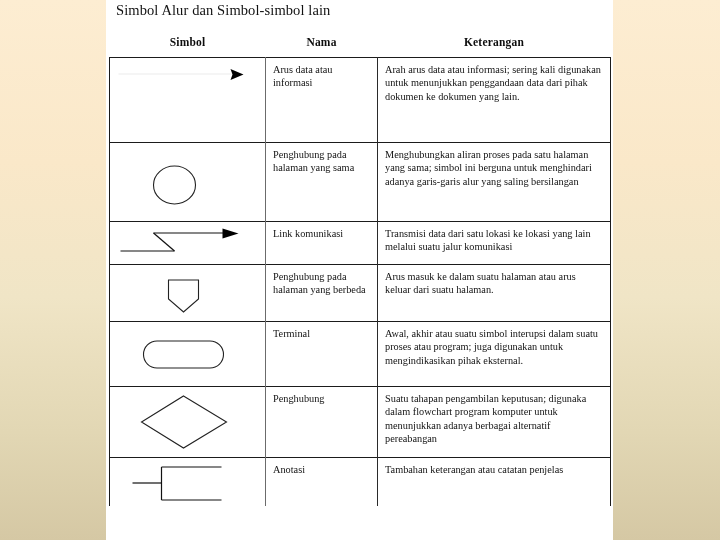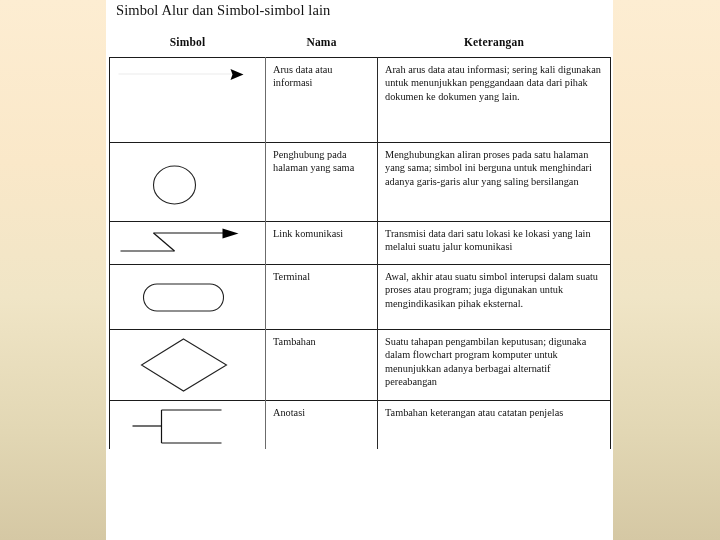--- a/index.html
+++ b/index.html
@@ -156,38 +156,47 @@
             <line x1="10" y1="29" x2="64" y2="29" stroke="#111" stroke-width="1.2"></line>
             <line x1="64" y1="29" x2="43" y2="11" stroke="#111" stroke-width="1.2"></line>
             <line x1="43" y1="11" x2="116" y2="11" stroke="#111" stroke-width="1.2"></line>
             <polygon points="112,6.5 128,11.5 112,16.5" fill="#000"></polygon>
           </svg>
         </td>
         <td class="cell-name">Link komunikasi</td>
         <td class="cell-desc">Transmisi data dari satu lokasi ke lokasi yang lain melalui suatu jalur komunikasi</td>
       </tr>
 
+      <tr class="data-row">
+        <td class="cell-symbol">
+          <svg class="sym-canvas" viewBox="0 0 154 56" height="56">
+            <polygon points="58,15 88,15 88,34 73,47 58,34" fill="none" stroke="#222" stroke-width="1.1"></polygon>
+          </svg>
+        </td>
+        <td class="cell-name">Penghubung pada halaman yang berbeda</td>
+        <td class="cell-desc">Arus masuk ke dalam suatu halaman atau arus keluar dari suatu halaman.</td>
+      </tr>
 
       <tr class="data-row">
         <td class="cell-symbol">
           <svg class="sym-canvas" viewBox="0 0 154 64" height="64">
             <rect x="33" y="19" width="80" height="27" rx="13.5" ry="13.5" fill="none" stroke="#222" stroke-width="1.1"></rect>
           </svg>
         </td>
         <td class="cell-name">Terminal</td>
         <td class="cell-desc">Awal, akhir atau suatu simbol interupsi dalam suatu proses atau program; juga digunakan untuk mengindikasikan pihak eksternal.</td>
       </tr>
 
       <tr class="data-row">
         <td class="cell-symbol">
           <svg class="sym-canvas" viewBox="0 0 154 70" height="70">
             <polygon points="73,9 116,35 73,61 31,35" fill="none" stroke="#222" stroke-width="1.1"></polygon>
           </svg>
         </td>
-        <td class="cell-name">Tambahan</td>
+        <td class="cell-name">Penghubung</td>
         <td class="cell-desc">Suatu tahapan pengambilan keputusan; digunaka dalam flowchart program komputer untuk menunjukkan adanya berbagai alternatif pereabangan</td>
       </tr>
 
       <tr class="data-row">
         <td class="cell-symbol">
           <svg class="sym-canvas" viewBox="0 0 154 48" height="48">
             <line x1="51" y1="9" x2="111" y2="9" stroke="#111" stroke-width="1.2"></line>
             <line x1="51" y1="9" x2="51" y2="42" stroke="#111" stroke-width="1.2"></line>
             <line x1="51" y1="42" x2="111" y2="42" stroke="#111" stroke-width="1.2"></line>
             <line x1="22" y1="25" x2="51" y2="25" stroke="#111" stroke-width="1.2"></line>

